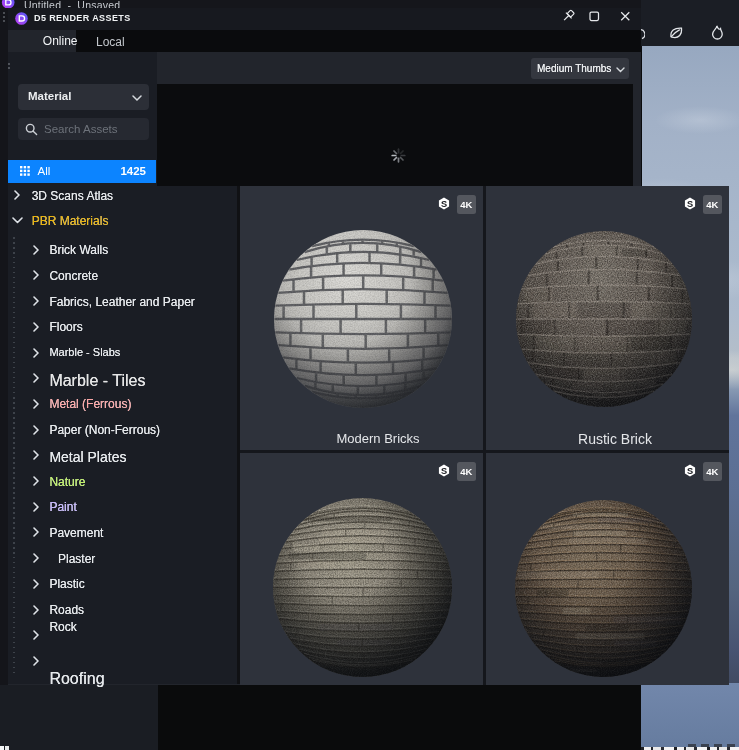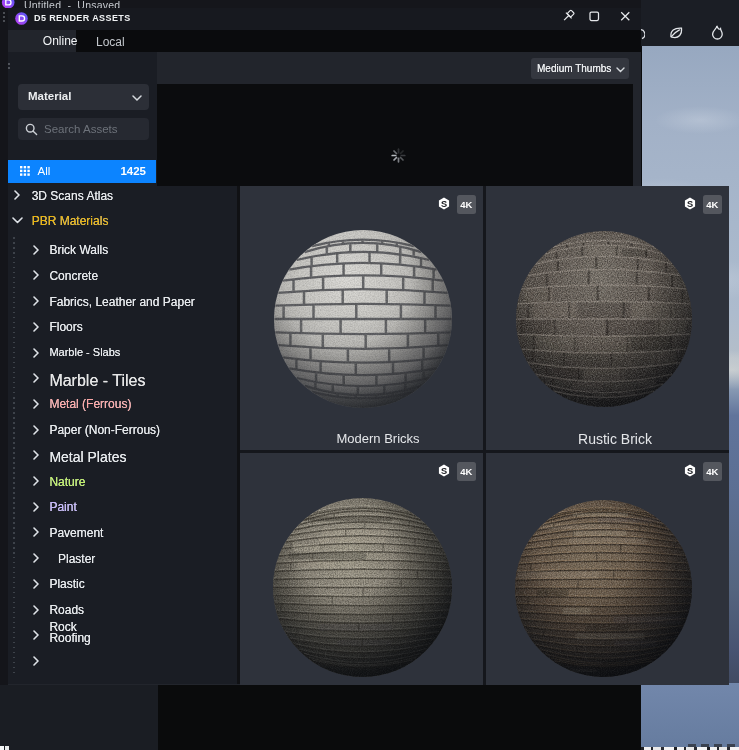--- a/index.html
+++ b/index.html
@@ -185,21 +185,21 @@
     <path d="M1 1 l4 4 L1 9" fill="none" stroke="#dfe3e8" stroke-width="1.6" stroke-linejoin="round" stroke-linecap="round"></path>
   </svg>
 <div class="txt" style="left:49.4px;top:603.0px;font-size:12px;color:#e6e9ec;text-shadow:0 0 .4px #e6e9ec">Roads</div>
 <svg class="abs" style="left:32.5px;top:630.2px" width="8" height="11">
     <path d="M1 1 l4 4 L1 9" fill="none" stroke="#dfe3e8" stroke-width="1.6" stroke-linejoin="round" stroke-linecap="round"></path>
   </svg>
 <div class="txt" style="left:49.4px;top:620px;font-size:12px;color:#e6e9ec;text-shadow:0 0 .4px #e6e9ec">Rock</div>
 <svg class="abs" style="left:32.5px;top:655.9px" width="8" height="11">
     <path d="M1 1 l4 4 L1 9" fill="none" stroke="#dfe3e8" stroke-width="1.6" stroke-linejoin="round" stroke-linecap="round"></path>
   </svg>
-<div class="txt" style="left:49.4px;top:631px;font-size:12px;color:#e6e9ec;text-shadow:0 0 .4px #e6e9ec">Roofing</div>
+<div class="txt" style="left:49.4px;top:670px;font-size:16px;color:#e6e9ec;text-shadow:0 0 .4px #e6e9ec">Roofing</div>
 <div class="abs" style="left:7.8px;top:63px;width:1.8px;height:1.8px;background:#60646b;border-radius:50%;box-shadow:0 4px 0 #60646b;z-index:9"></div>
 <div class="abs" style="left:13.2px;top:237px;width:1.4px;height:436px;background:repeating-linear-gradient(180deg,#3d424a 0 1.5px,transparent 1.5px 5px)"></div>
 <div class="abs" style="left:239.5px;top:185.7px;width:489px;height:498.9px;background:#15171c"></div>
 <div class="abs" style="left:239.5px;top:185.7px;width:243px;height:264px;background:#2e323b;overflow:hidden"></div>
 <div class="abs" style="left:486.0px;top:185.7px;width:242.5px;height:264px;background:#2e323b;overflow:hidden"></div>
 <div class="abs" style="left:239.5px;top:452.7px;width:243px;height:231.9px;background:#2e323b;overflow:hidden"></div>
 <div class="abs" style="left:486.0px;top:452.7px;width:242.5px;height:231.9px;background:#2e323b;overflow:hidden"></div>
 <div class="abs" style="left:273.3px;top:229.0px;width:180px;height:180px;overflow:hidden"><svg width="180" height="180" viewBox="0 0 180 180">
       <defs>
         <radialGradient id="bu11" cx="41%" cy="27%" r="78%">

